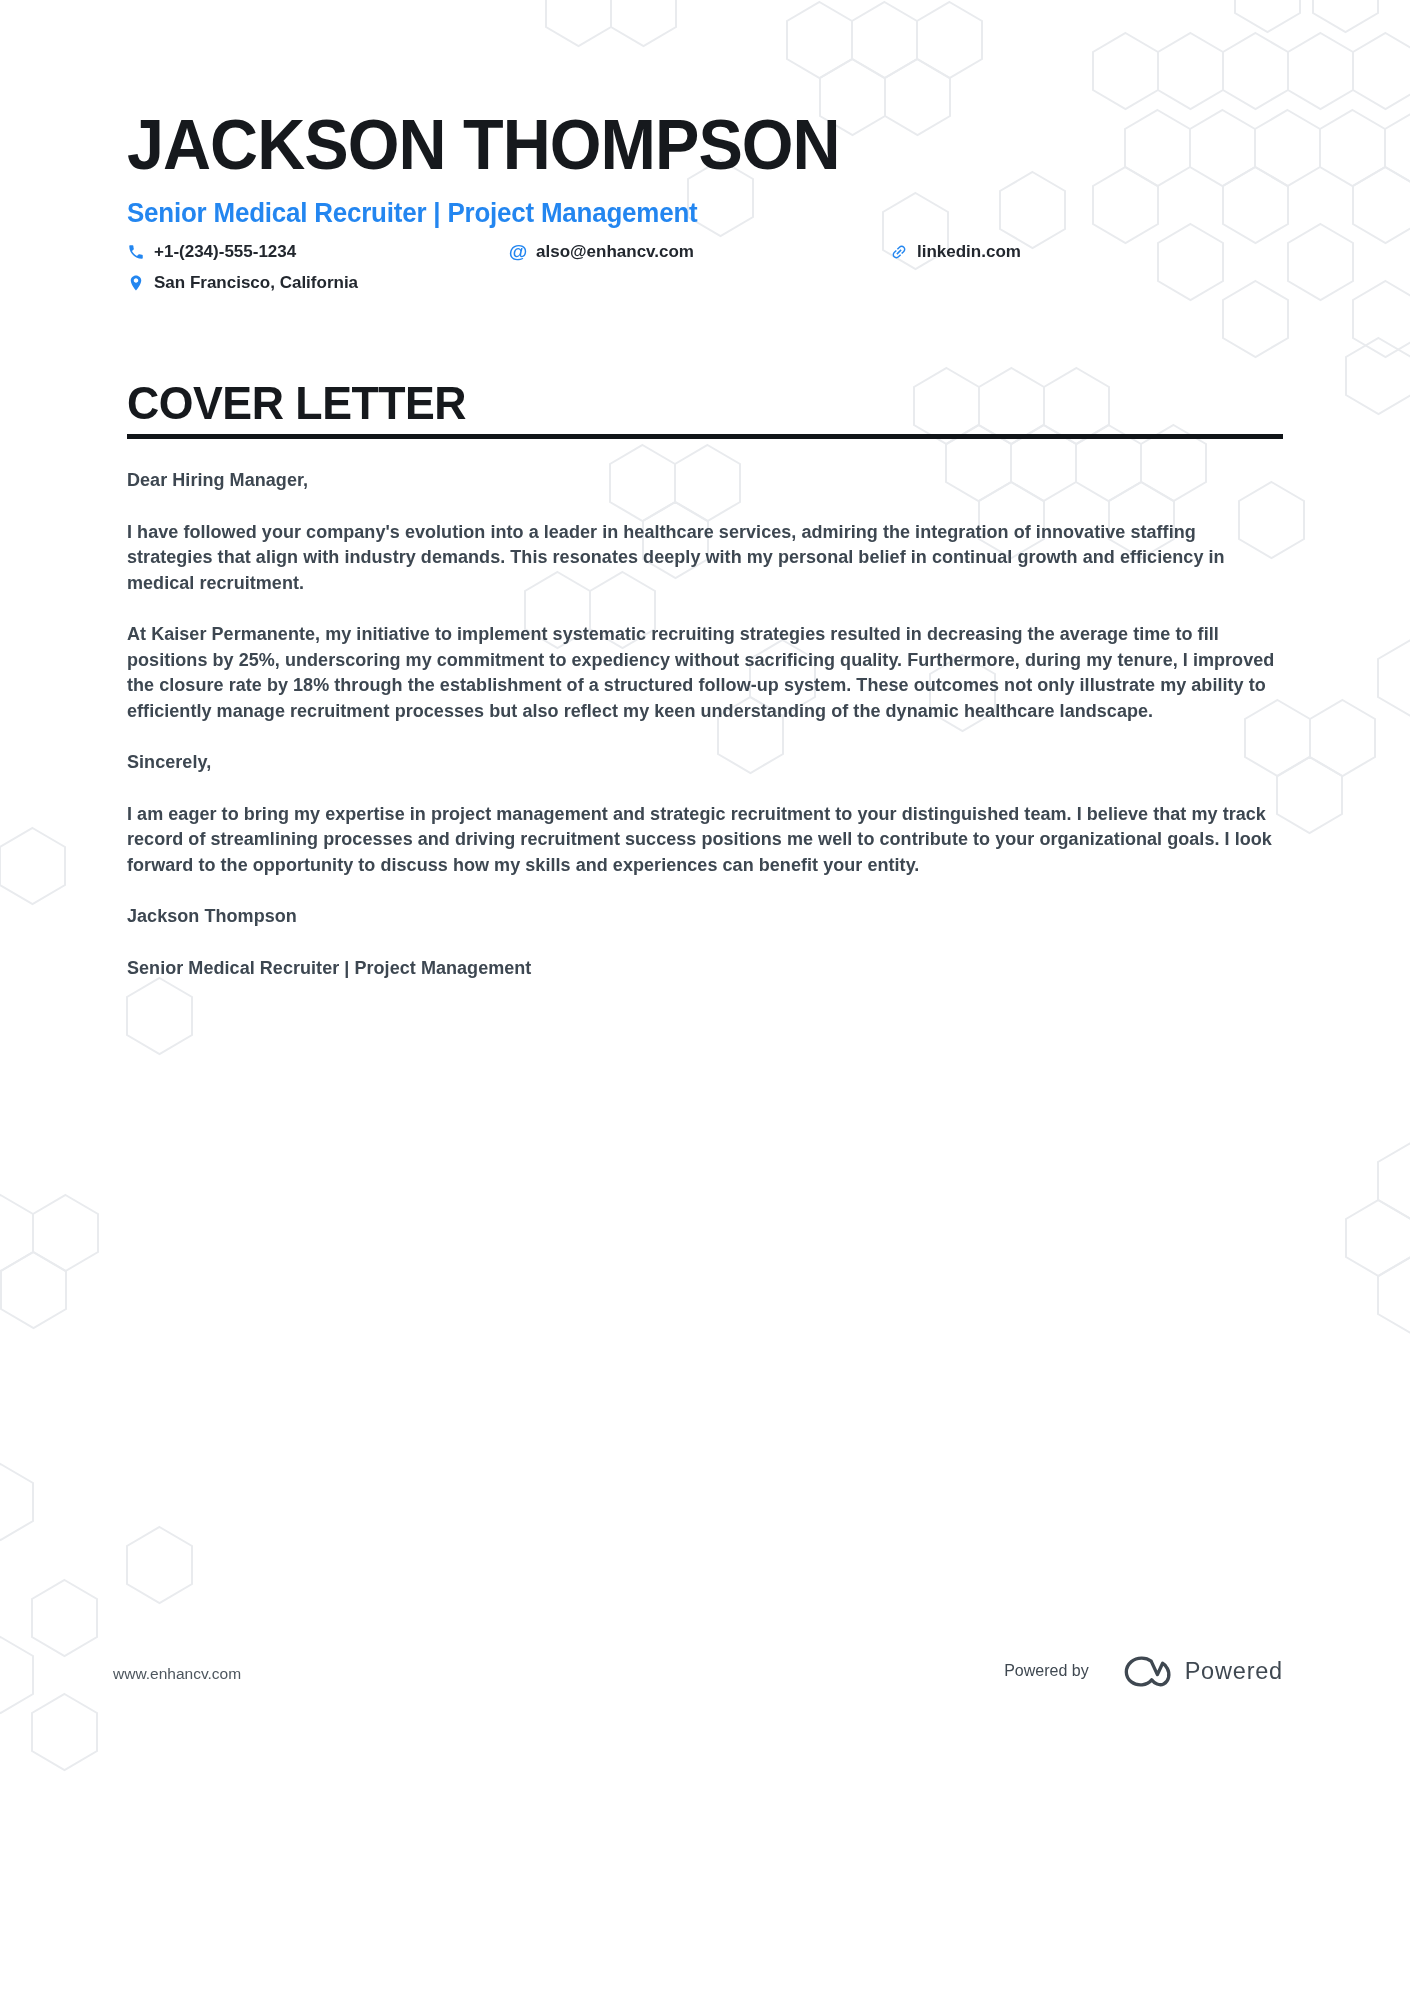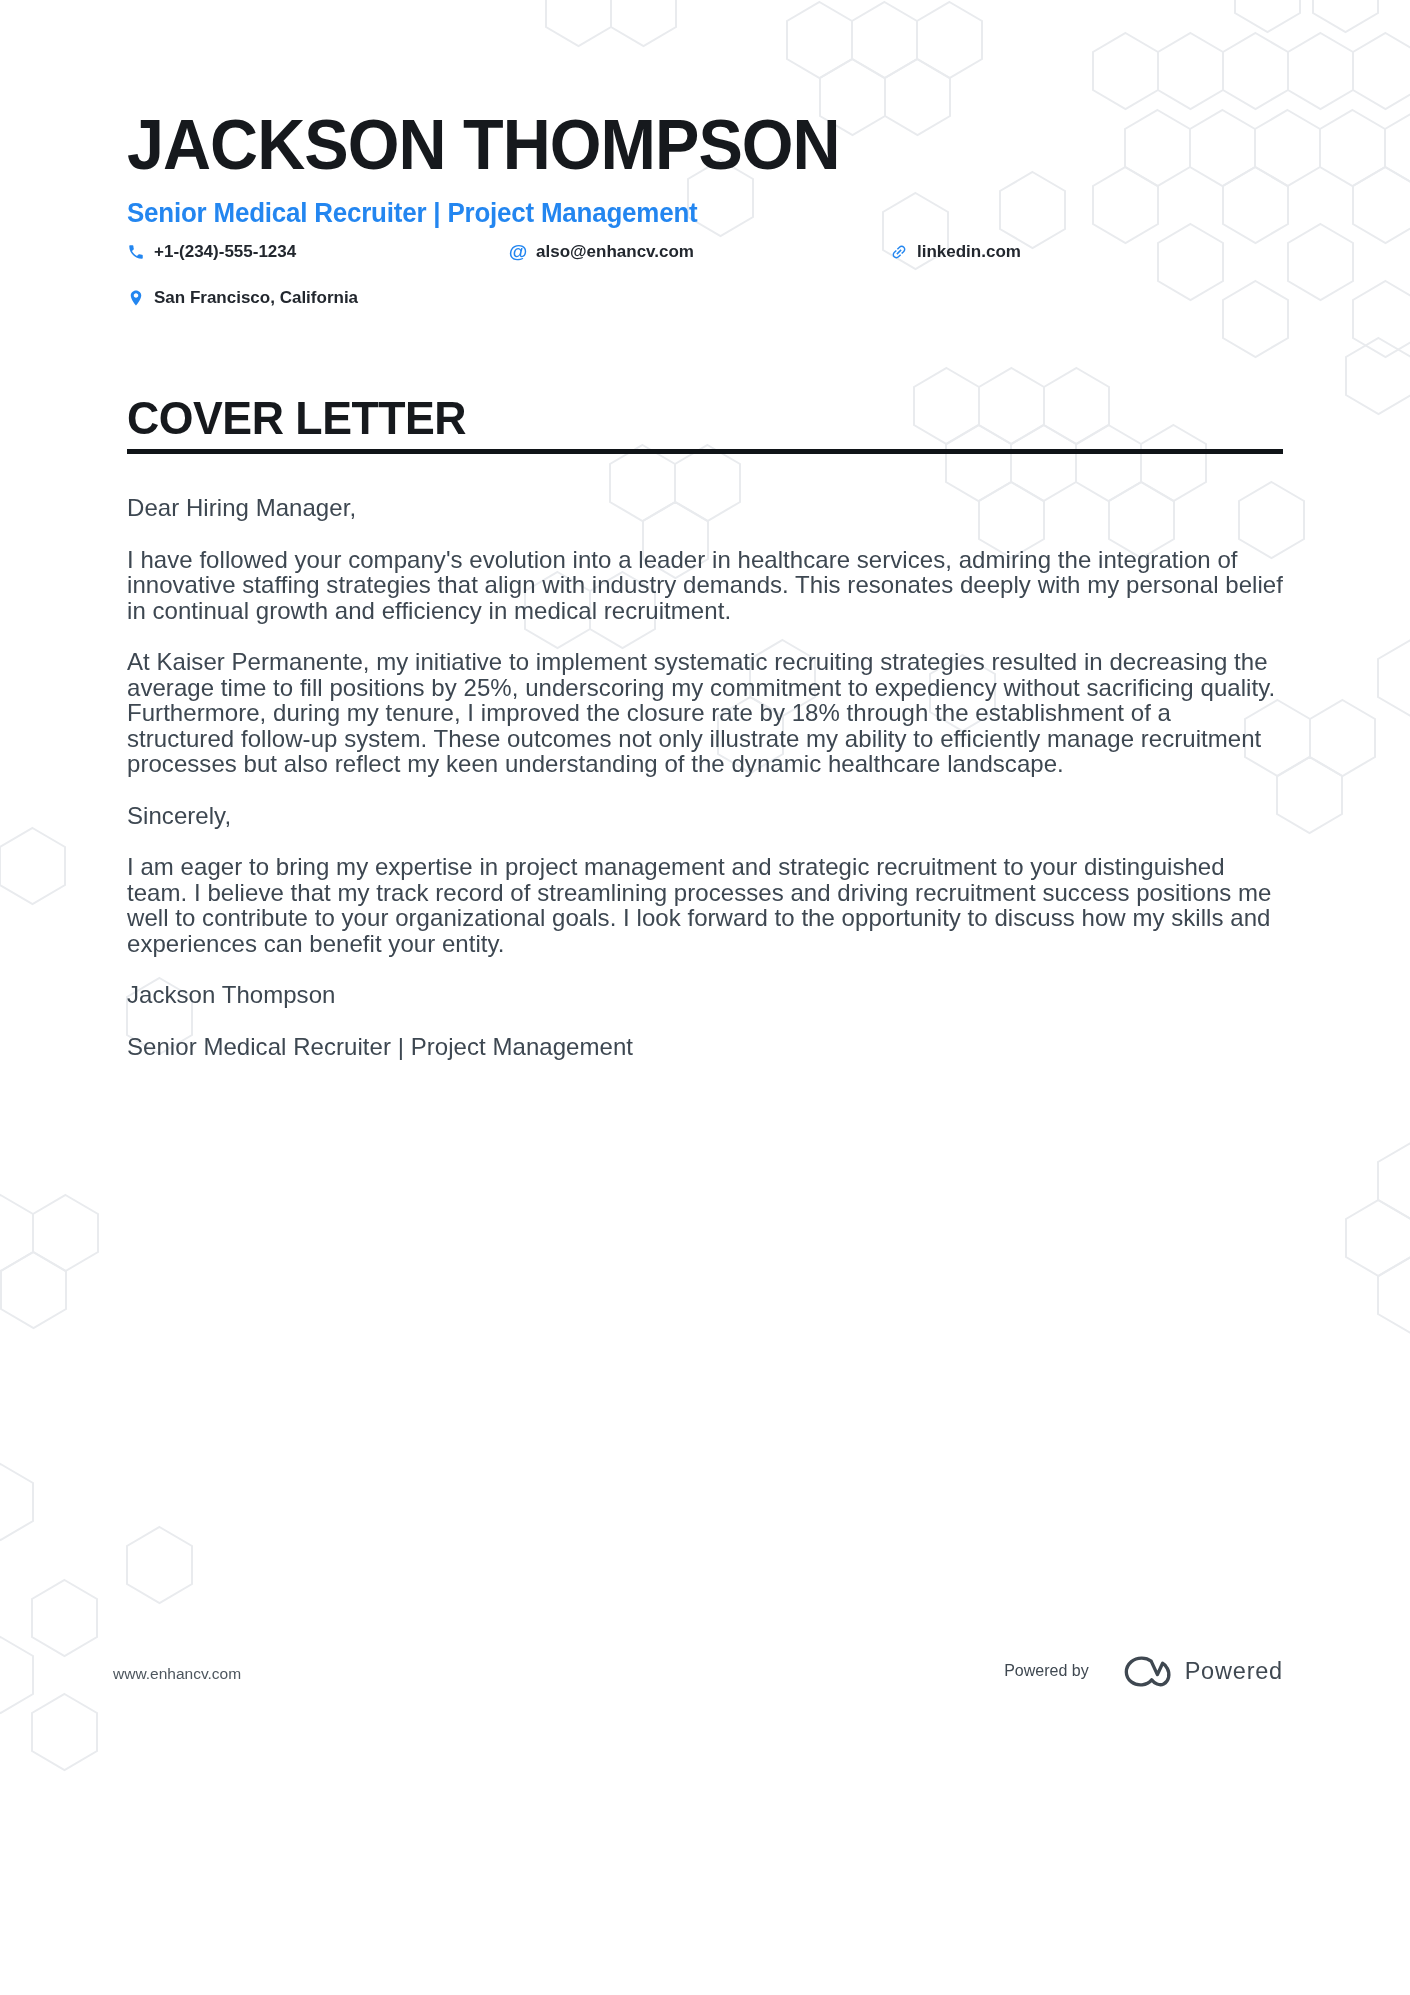--- a/index.html
+++ b/index.html
@@ -24,38 +24,38 @@
   .headline {
     margin:18px 0 0;
     font-size:27px; line-height:31px; font-weight:700;
     color:#2386f0; letter-spacing:-0.2px;
     transform:scaleX(0.96); transform-origin:left top;
     white-space:nowrap;
   }
   .contacts {
     margin-top:13px;
     display:grid; grid-template-columns:382px 381px 1fr;
-    row-gap:26px; align-items:center;
+    row-gap:11px; align-items:center;
     font-size:17px; font-weight:700; color:#22272e;
   }
   .contact-item { display:flex; align-items:center; gap:9px; text-decoration:none; color:#22272e; }
   .cicon { width:18px; height:18px; flex:none; display:inline-flex; align-items:center; justify-content:center; }
   .cicon svg { width:18px; height:18px; display:block; }
   .at-glyph { font-size:19px; font-weight:700; color:#2386f0; line-height:18px; }
 
   .section-title {
     margin:0; padding-top:86px;
     font-size:47px; line-height:1; font-weight:700;
     letter-spacing:-0.5px; color:#16191d;
     transform:scaleX(0.95); transform-origin:left top;
     white-space:nowrap;
   }
   .rule { margin-top:8px; border-bottom:5px solid #101418; height:0; }
 
-  .letter-body { margin-top:41px; font-size:24px; line-height:25.5px; color:#3d4751; letter-spacing:0.05px; }
+  .letter-body { margin-top:29px; font-size:18px; line-height:25.5px; color:#3d4751; letter-spacing:0.05px;font-weight:bold; }
   .letter-body p { margin:0 0 26px 0; }
 
   .footer-site {
     position:absolute; left:113px; bottom:89px; z-index:1;
     font-size:15.5px; line-height:18px; color:#4d565e;
     text-decoration:none;
   }
   .footer-brand {
     position:absolute; right:127px; bottom:84px; z-index:1;
     display:flex; align-items:center; text-decoration:none;

